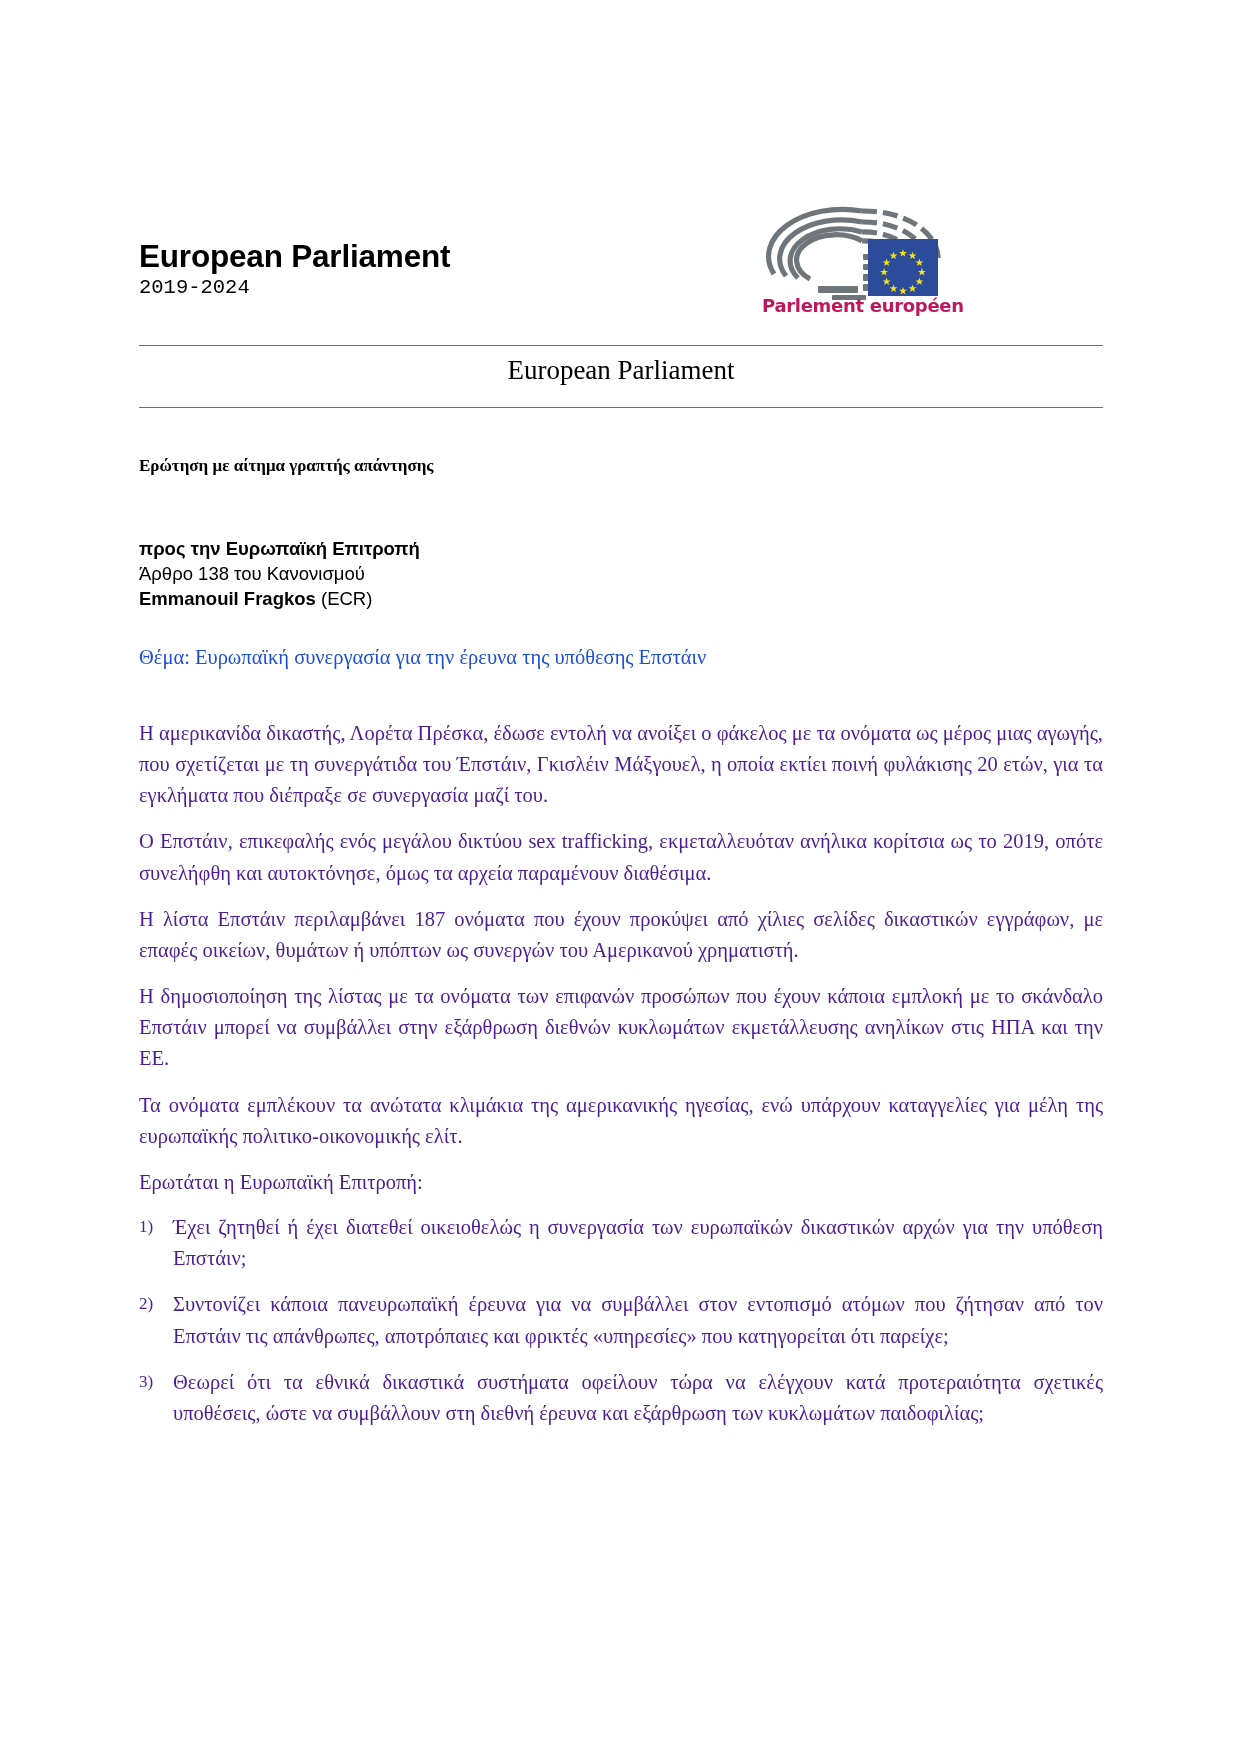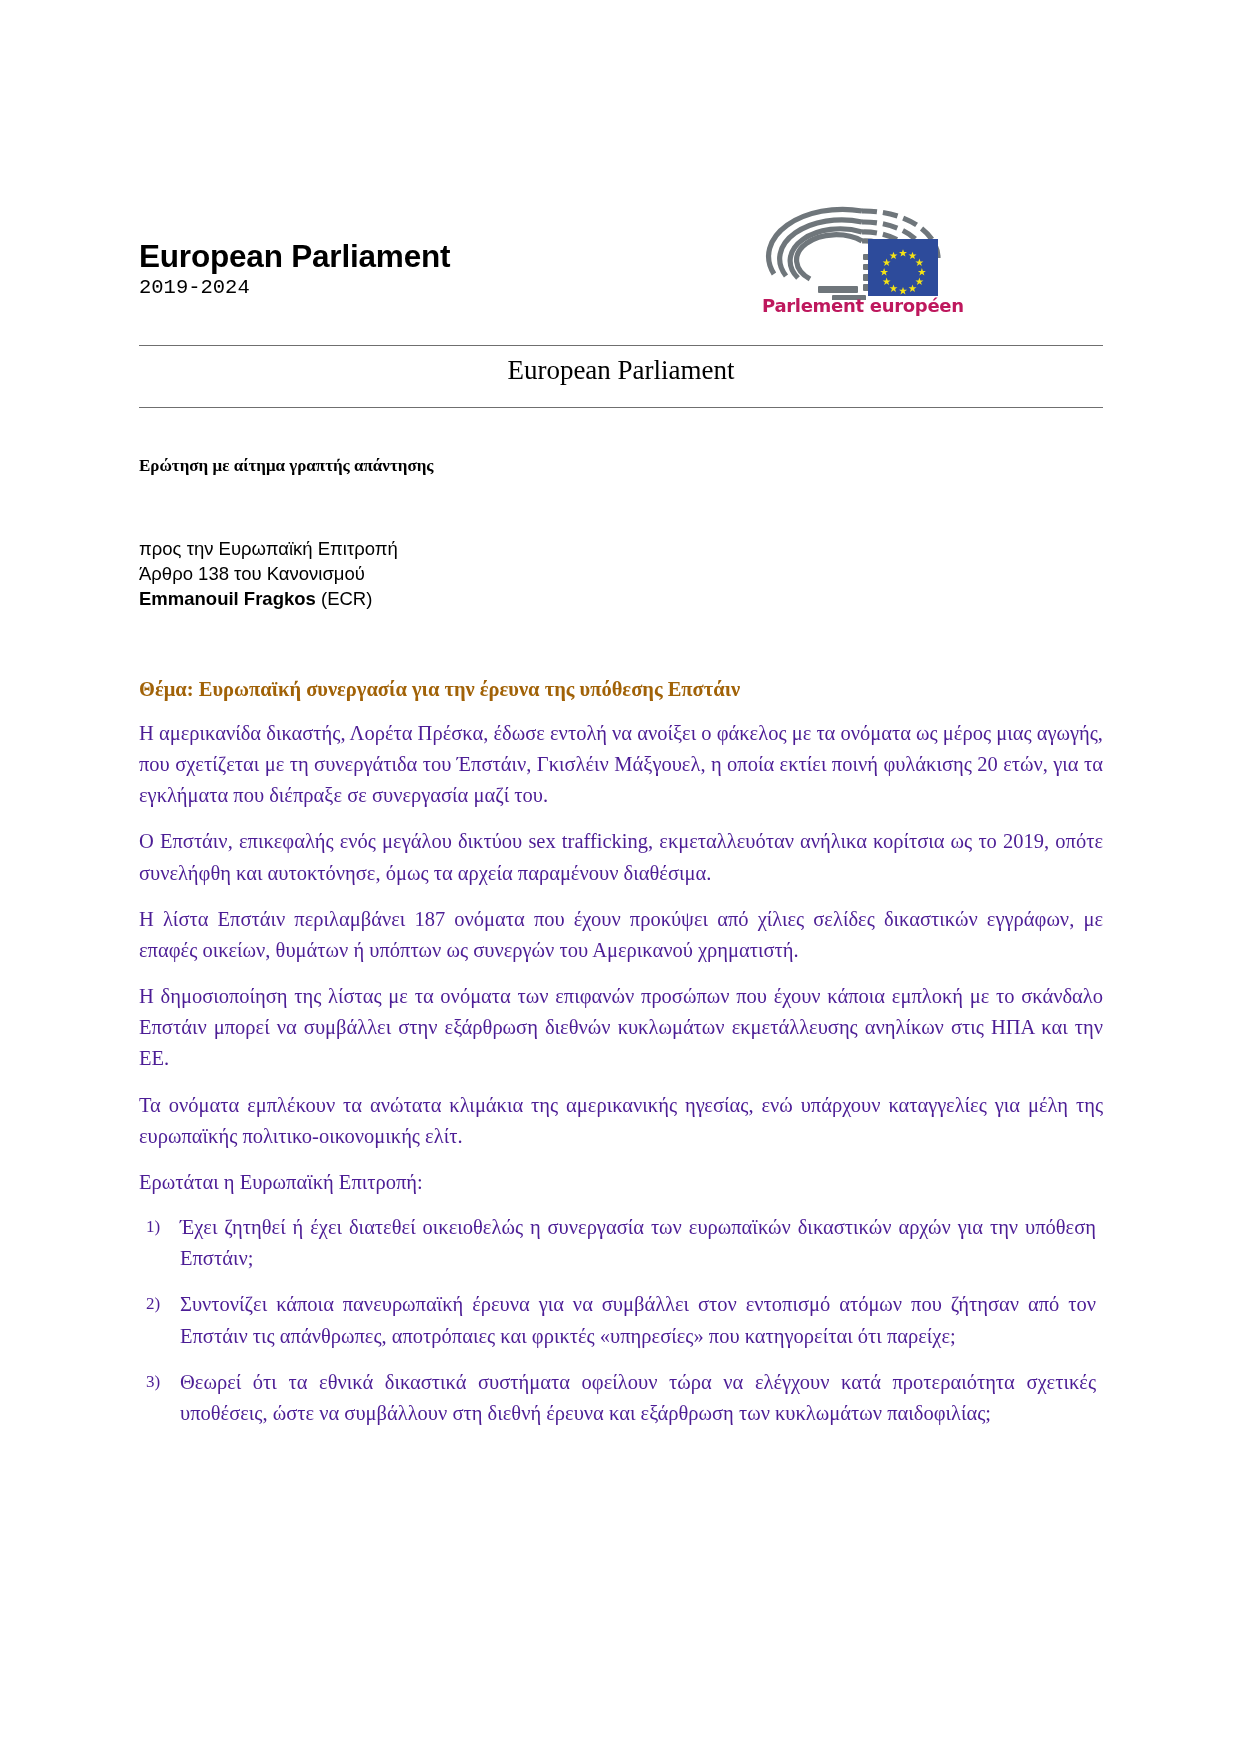--- a/index.html
+++ b/index.html
@@ -123,36 +123,35 @@
   
   .addressee {
     position: absolute;
     left: 139px;
     top: 536px;
     font-family: "Liberation Sans", "DejaVu Sans", sans-serif;
     font-size: 18.5px;
     line-height: 1.36;
     color: #000;
   }
-  .addressee .line-to { font-weight: normal; }
+  .addressee .line-to { font-weight: bold; }
   .addressee .line-rule { font-weight: normal; }
   .addressee .line-author b { font-weight: bold; margin-top: 42px; }
 
   
   .subject {
     position: absolute;
     left: 139px;
     top: 645px;
     right: 139px;
     font-family: "Liberation Serif", "DejaVu Serif", serif;
-    font-weight: bold;
+    font-weight: normal;
     font-size: 20.5px;
     line-height: 1.2;
-    color: #a16207;
-    margin-top: 32px;
+    color: #1d4ed8;
   }
 
   
   .body-copy {
     position: absolute;
     left: 139px;
     top: 718px;
     width: 964px;
     font-family: "Liberation Serif", "DejaVu Serif", serif;
     font-size: 20.5px;
@@ -162,21 +161,21 @@
   }
   .body-copy p {
     margin: 0 0 15px 0;
   }
   .body-copy p.lead-in {
     margin-bottom: 14px;
   }
 
   ol.questions {
     list-style: none;
-    margin: 7px;
+    margin: 0;
     padding: 0;
     counter-reset: q;
   }
   ol.questions > li {
     counter-increment: q;
     position: relative;
     padding-left: 34px;
     margin-bottom: 15px;
     text-align: justify;
   }

